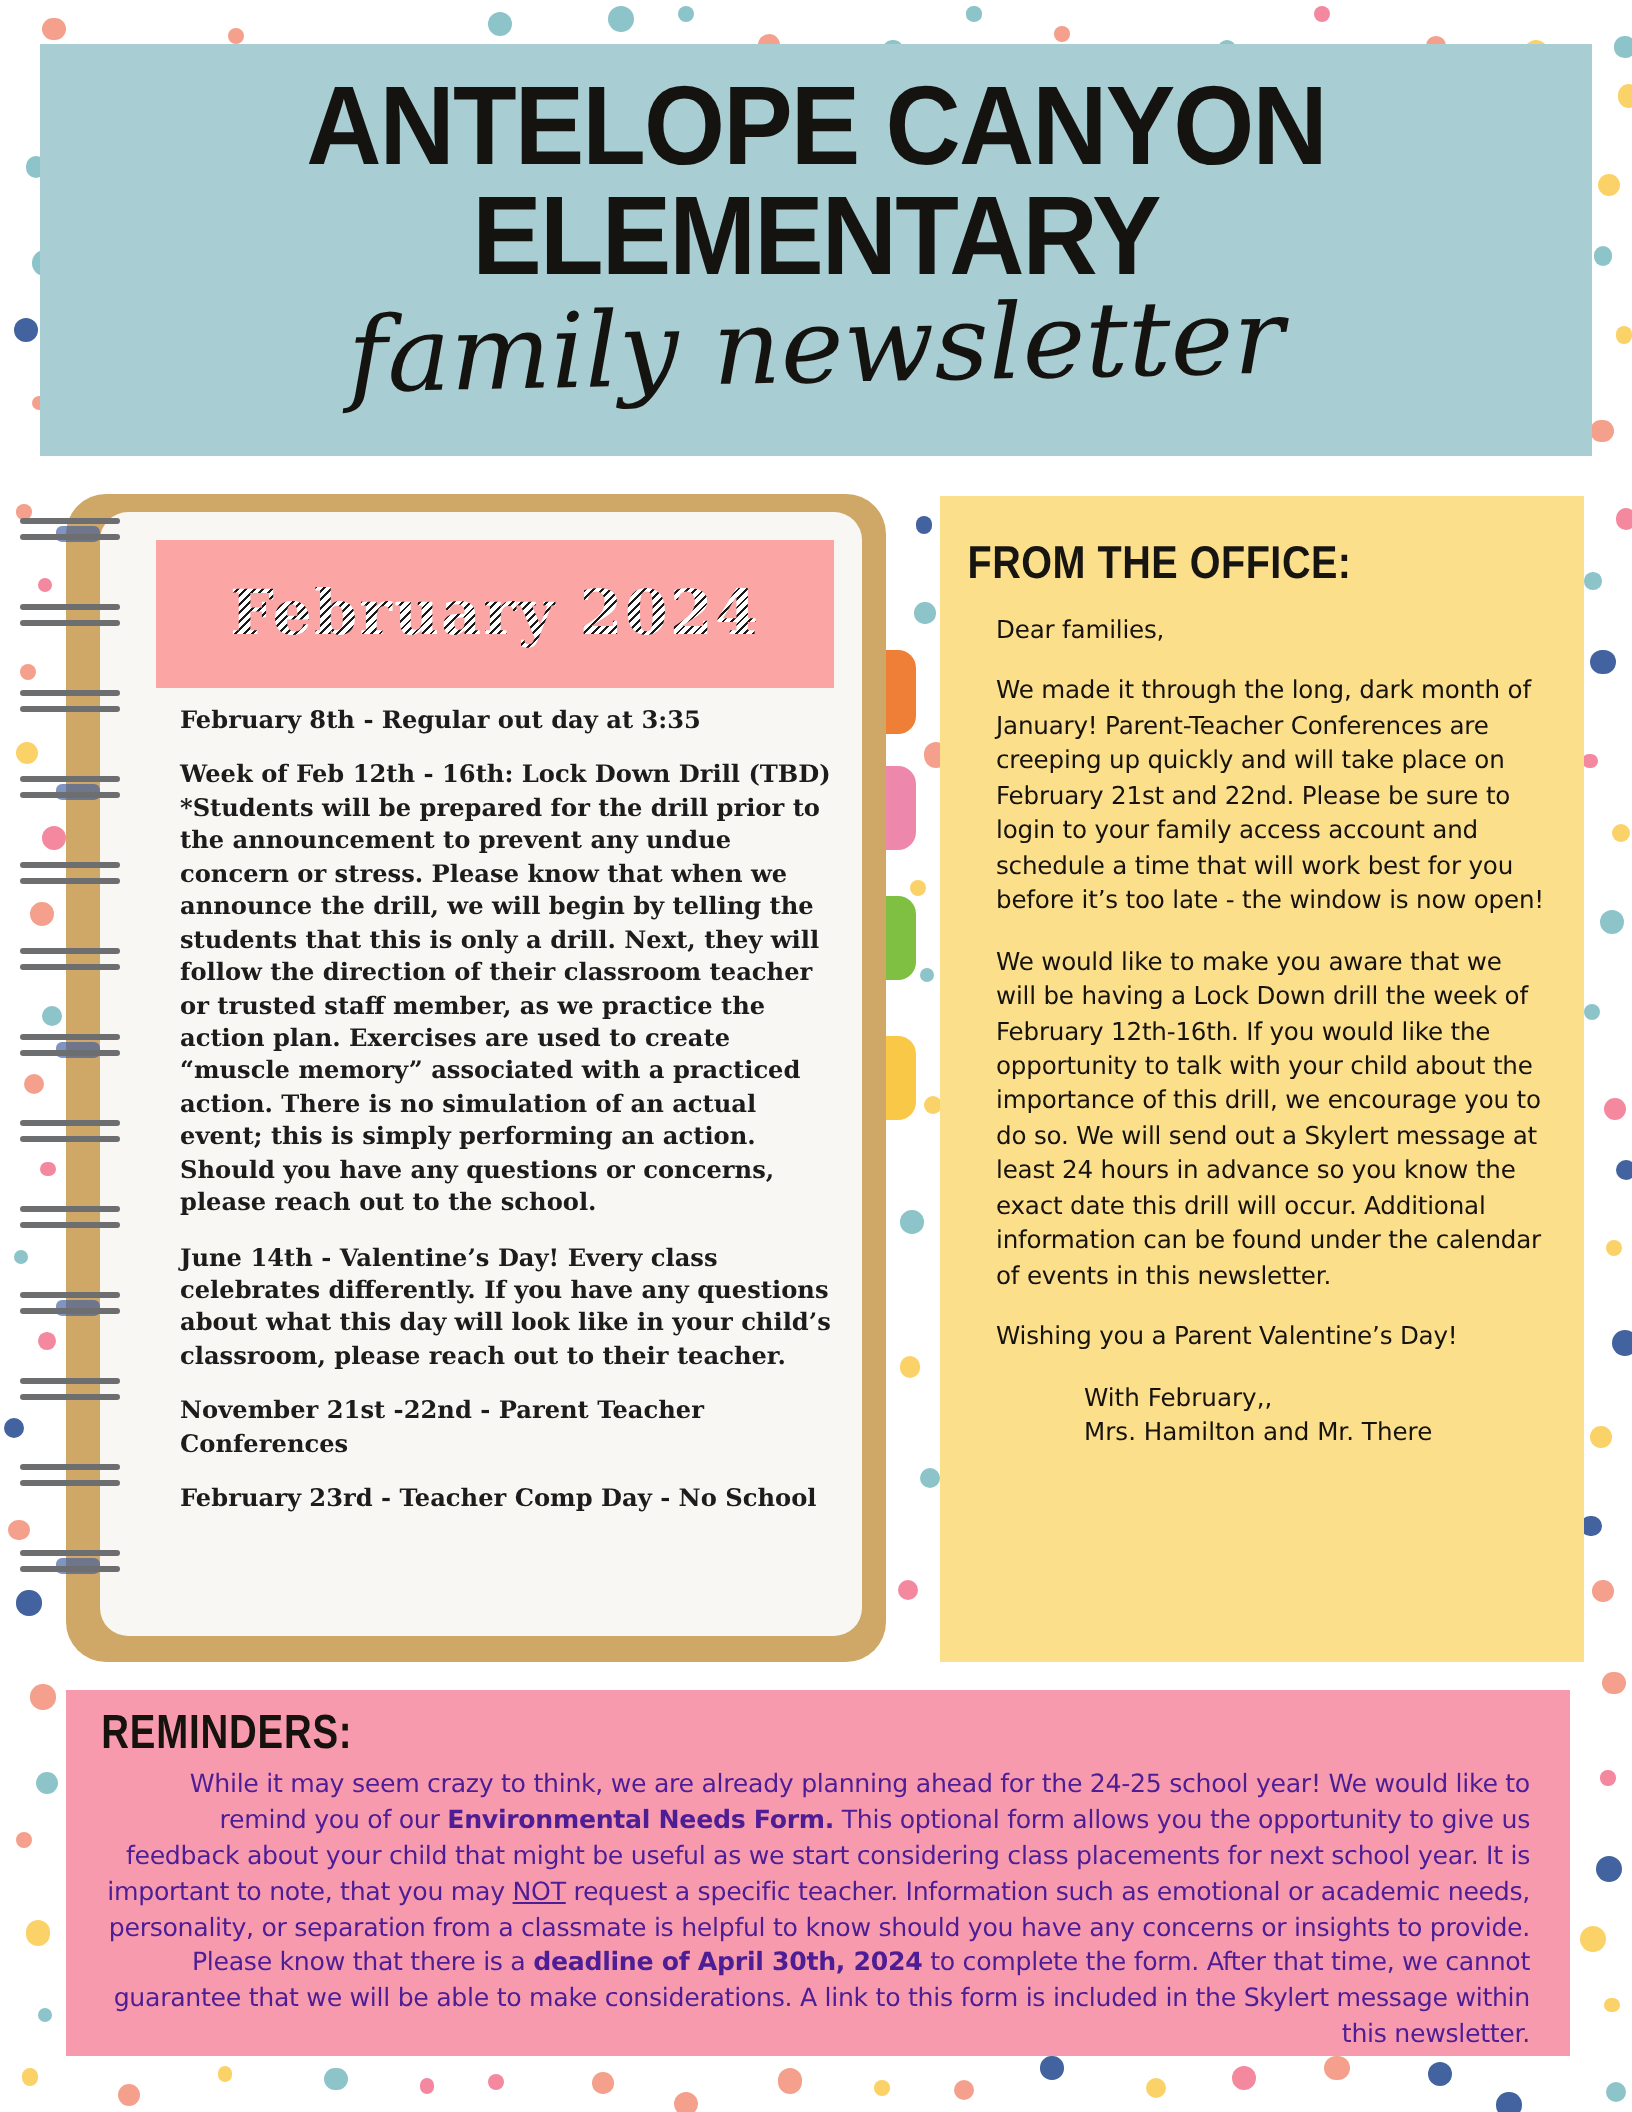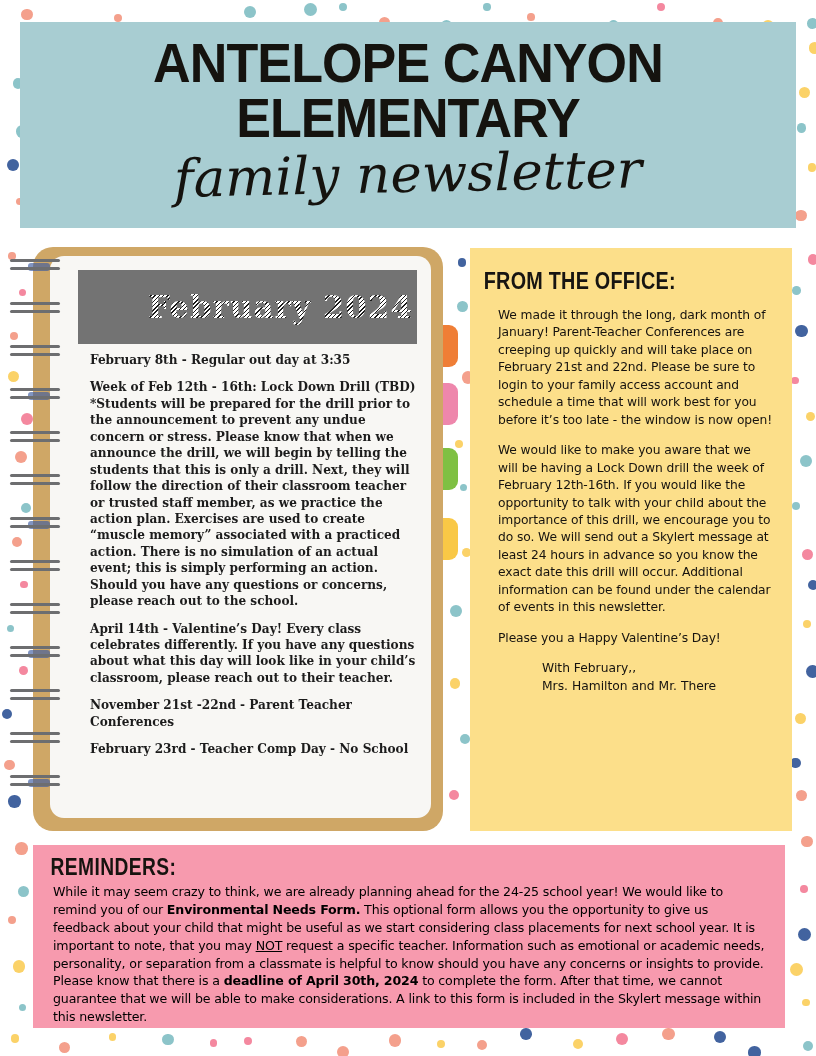--- a/index.html
+++ b/index.html
@@ -84,26 +84,26 @@
     position: absolute;
     left: 17px;
     top: 9px;
     width: 381px;
     height: 562px;
     background: #f8f7f4;
     border-radius: 14px 14px 14px 14px;
     overflow: hidden;
   }
   .month-title-box {
-    background: #737373;
+    background: #fca5a5;
     margin: 14px 14px 0 28px;
     height: 74px;
     display: flex;
     align-items: center;
-    justify-content: flex-end;
+    justify-content: center;
   }
   .month-title {
     margin: 0;
     font-family: "DejaVu Serif", serif;
     font-weight: bold;
     font-size: 31px;
     letter-spacing: 1px;
     color: #2b2b2b;
     background: repeating-linear-gradient(
         135deg, #1a1a1a 0px, #1a1a1a 1px, #ffffff 1px, #ffffff 3px);
@@ -234,22 +234,23 @@
     transform: scaleX(0.8);
     transform-origin: left center;
     letter-spacing: 0.5px;
   }
   .reminders-body {
     margin: 0;
     padding: 2px 20px 0 20px;
     font-family: "DejaVu Sans", sans-serif;
     font-size: 12.6px;
     line-height: 1.42;
-    color: #000000;
+    color: #4c1d95;
     letter-spacing: -0.15px;
+    text-align: right;
   }
   .reminders-body b { font-weight: bold; }
   .reminders-body u { text-decoration: underline; }
 </style>
 </head>
 <body>
 
 <div class="page">
 
   <div class="confetti" id="confetti-layer">
@@ -360,21 +361,21 @@
   <div class="tab" style="top:518px;background:#f9c846;"></div>
 
   <div class="notebook">
     <div class="notebook-page">
       <div class="month-title-box">
         <div class="month-title">February 2024</div>
       </div>
       <div class="events">
         <p class="event">February 8th - Regular out day at 3:35</p>
         <p class="event">Week of Feb 12th - 16th: Lock Down Drill (TBD) *Students will be prepared for the drill prior to the announcement to prevent any undue concern or stress. Please know that when we announce the drill, we will begin by telling the students that this is only a drill. Next, they will follow the direction of their classroom teacher or trusted staff member, as we practice the action plan. Exercises are used to create “muscle memory” associated with a practiced action. There is no simulation of an actual event; this is simply performing an action. Should you have any questions or concerns, please reach out to the school.</p>
-        <p class="event">April 14th - Valentine’s Day! Every class celebrates differently. If you have any questions about what this day will look like in your child’s classroom, please reach out to their teacher.</p>
+        <p class="event">June 14th - Valentine’s Day! Every class celebrates differently. If you have any questions about what this day will look like in your child’s classroom, please reach out to their teacher.</p>
         <p class="event">November 21st -22nd - Parent Teacher Conferences</p>
         <p class="event">February 23rd - Teacher Comp Day - No School</p>
       </div>
     </div>
   </div>
 
   <div class="spiral" id="spiral-layer">
       <div class="ring" style="top: 8px;">
         <div class="ring-shadow"></div>
       </div>
@@ -396,23 +397,24 @@
       <div class="ring" style="top: 438px;"></div>
       <div class="ring" style="top: 481px;"></div>
       <div class="ring" style="top: 524px;">
         <div class="ring-shadow"></div>
       </div>
     </div>
 
   <div class="office-panel">
     <h2 class="office-heading">FROM THE OFFICE:</h2>
     <div class="office-body">
+      <p class="office-p">Dear families,</p>
       <p class="office-p">We made it through the long, dark month of January! Parent-Teacher Conferences are creeping up quickly and will take place on February 21st and 22nd. Please be sure to login to your family access account and schedule a time that will work best for you before it’s too late - the window is now open!</p>
       <p class="office-p">We would like to make you aware that we will be having a Lock Down drill the week of February 12th-16th. If you would like the opportunity to talk with your child about the importance of this drill, we encourage you to do so. We will send out a Skylert message at least 24 hours in advance so you know the exact date this drill will occur. Additional information can be found under the calendar of events in this newsletter.</p>
-      <p class="office-p">Please you a Happy Valentine’s Day!</p>
+      <p class="office-p">Wishing you a Parent Valentine’s Day!</p>
       <p class="office-sign">With February,,</p>
       <p class="office-sign">Mrs. Hamilton and Mr. There</p>
     </div>
   </div>
 
   <div class="reminders-panel">
     <h2 class="reminders-heading">REMINDERS:</h2>
     <p class="reminders-body">
       <span>While it may seem crazy to think, we are already planning ahead for the 24-25 school year! We would like to remind you of our </span><b>Environmental Needs Form.</b><span> This optional form allows you the opportunity to give us feedback about your child that might be useful as we start considering class placements for next school year. It is important to note, that you may </span><u>NOT</u><span> request a specific teacher. Information such as emotional or academic needs, personality, or separation from a classmate is helpful to know should you have any concerns or insights to provide.  Please know that there is a </span><b>deadline of April 30th, 2024</b><span> to complete the form. After that time, we cannot guarantee that we will be able to make considerations.  A link to this form is included in the Skylert message within this newsletter.</span>
     </p>

